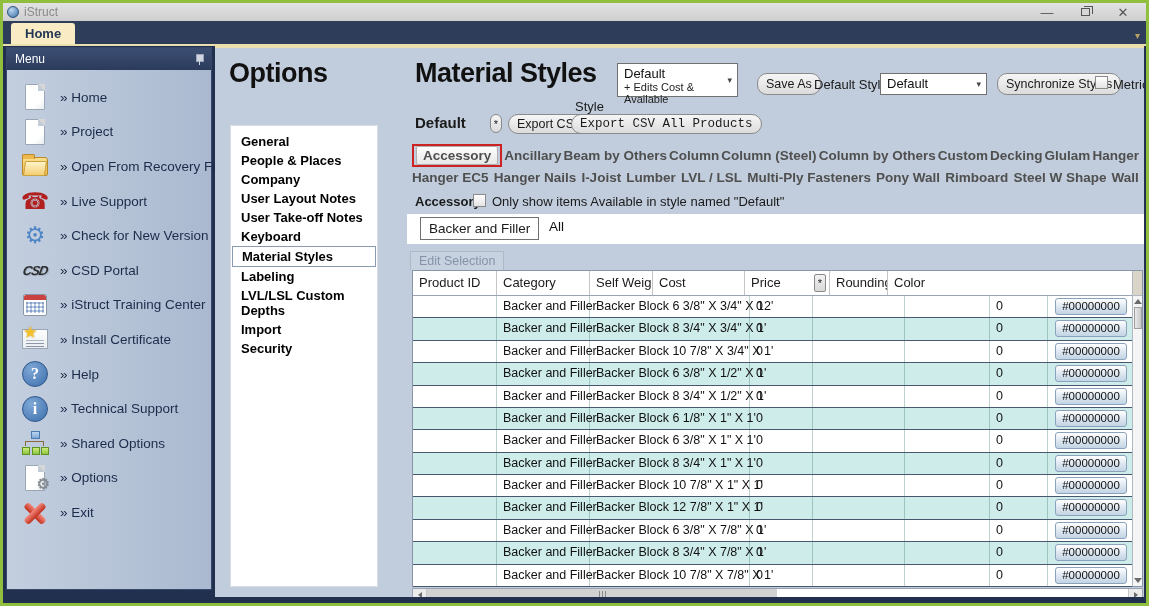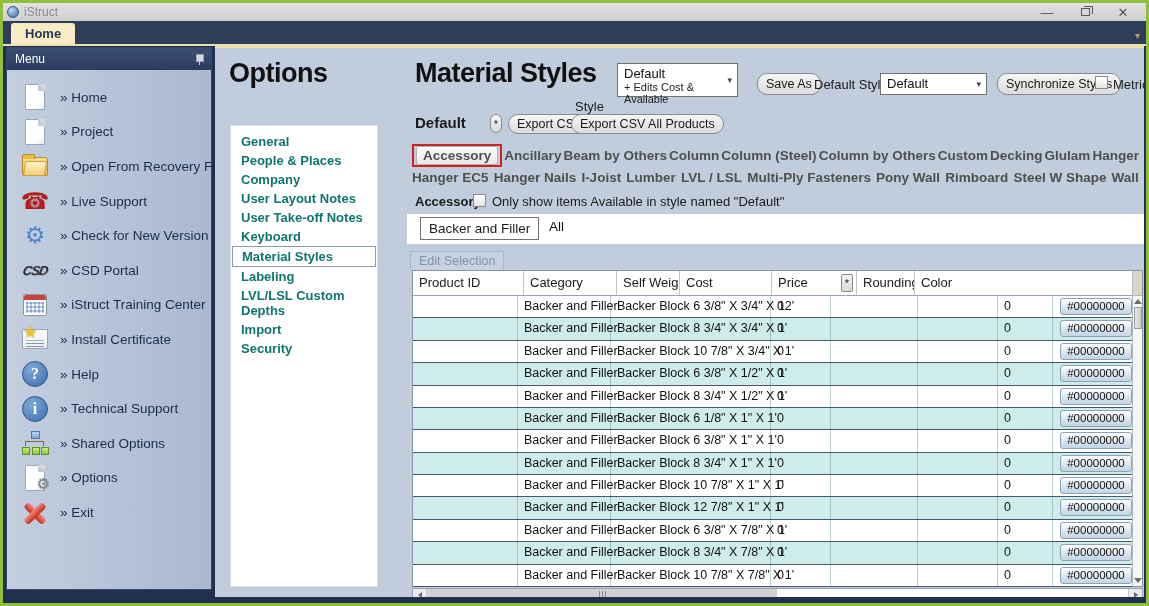--- a/index.html
+++ b/index.html
@@ -59,21 +59,21 @@
   .ic-org::before { content:""; position:absolute; left:3px; right:4px; top:10px; height:4px; border:1px solid #8a6a3a; border-bottom:none; }
   .ic-opt em { position:absolute; right:-6px; bottom:-3px; font-style:normal; color:#8a8f96; font-size:15px; text-shadow:0 0 1px #5a5f66; }
   .ic-exit { width:24px; height:24px; position:relative; display:block; }
   .ic-exit i { position:absolute; left:-1px; top:10px; width:26px; height:7px; background:linear-gradient(#f28a7e,#c22f1e); border-radius:3px; }
   .ic-exit i:nth-child(1){ transform:rotate(45deg); } .ic-exit i:nth-child(2){ transform:rotate(-45deg); }
 
   
   .content { position:absolute; left:212px; top:0; right:2px; bottom:6px; background:#c1cddc; border-top:2px solid #ecdfae; overflow:hidden; }
   .h-options { position:absolute; left:14px; top:10px; font-size:27px; font-weight:bold; color:#111; letter-spacing:-0.5px; }
   .options-list { position:absolute; left:15px; top:77px; width:148px; height:462px; background:#fff; border:1px solid #d7dde5; padding-top:6px; }
-  .opt-item { padding:2px 0 2px 10px; font-weight:600; color:#0f766e; font-size:13px; cursor:default; }
+  .opt-item { padding:2px 0 2px 10px; font-weight:600; color:#000000; font-size:13px; cursor:default; }
   .opt-item.sel { border:1px solid #8a9ab0; background:#fff; padding-left:9px; margin:0 1px; }
 
   
   .h-main { position:absolute; left:200px; top:10px; font-size:27px; font-weight:bold; color:#111; letter-spacing:-0.5px; }
   .lbl { position:absolute; color:#1a1a1a; font-size:13px; }
   .btn { position:absolute; background:linear-gradient(#f6f6f6,#dcdcdc); border:1px solid #8a8a8a; border-radius:10px; font-size:12.5px; color:#1a1a1a; display:flex; align-items:center; justify-content:center; padding:0 8px; cursor:default; }
   .style-dd { position:absolute; left:402px; top:15px; width:121px; height:34px; background:#fff; border:1px solid #707070; padding:2px 14px 2px 6px; }
   .style-dd .l1 { font-size:13px; color:#111; }
   .style-dd .l2 { font-size:11px; color:#222; }
   .dd-arrow { position:absolute; right:5px; top:50%; transform:translateY(-50%); font-size:9px; color:#444; }
@@ -95,21 +95,21 @@
   .edit-sel { position:absolute; left:195px; top:203px; height:19px; padding:0 8px; background:#c7d2e0; border:1px solid #aeb9c8; border-bottom:none; color:#8593a8; font-size:12.5px; display:flex; align-items:center; }
 
   
   .table { position:absolute; left:197px; top:222px; width:731px; height:317px; background:#fff; border:1px solid #8a96a6; }
   .thead { display:flex; height:25px; background:#fff; border-bottom:1px solid #9aa4b2; }
   .th { font-size:13px; color:#1a1a1a; padding-left:6px; line-height:24px; border-right:1px solid #c4c4c4; position:relative; white-space:nowrap; overflow:hidden; }
   .rows { position:absolute; top:25px; left:0; right:10px; bottom:0; }
   .tr { display:flex; height:22.38px; border-bottom:1px solid #47586f; }
   .tr.alt { background:#cdecea; }
   .td { font-size:12.5px; color:#111; padding-left:6px; line-height:21px; border-right:1px solid rgba(90,140,138,0.4); white-space:nowrap; overflow:visible; }
-  .c0{width:111px}.c1{width:93px}.c2{width:160px}.c3{width:63px}.c4{width:92px}.c5{width:85px}.c6{width:58px}.c7{width:80px; border-right:none;}
+  .c0{width:84px}.c1{width:93px}.c2{width:160px}.c3{width:63px}.c4{width:92px}.c5{width:85px}.c6{width:58px}.c7{width:80px; border-right:none;}
   .color-btn { margin-top:2px; margin-left:1px; width:72px; height:17px; background:linear-gradient(#ffffff,#dbe6f0 55%,#c3d4e4); border:1px solid #8aa2bc; border-radius:3px; font-size:11.5px; color:#111; display:flex; align-items:center; justify-content:center; cursor:default; }
   .price-star { position:absolute; right:3px; top:3px; width:12px; height:18px; background:linear-gradient(#f2f2f2,#d8d8d8); border:1px solid #8a8a8a; border-radius:2px; font-size:11px; line-height:16px; text-align:center; }
 
   
   .vscroll { position:absolute; right:0; top:0; bottom:0; width:10px; border-left:1px solid #b0b8c2; background:#f5f5f5; }
   .vs-filler { height:25px; background:#d9d5c9; border-bottom:1px solid #b0b8c2; }
   .arr { width:0; height:0; margin:3px auto; }
   .arr.up { border-left:4px solid transparent; border-right:4px solid transparent; border-bottom:5px solid #6a6a6a; }
   .arr.down { border-left:4px solid transparent; border-right:4px solid transparent; border-top:5px solid #6a6a6a; }
   .vs-thumb { width:8px; height:22px; margin:1px auto; background:linear-gradient(90deg,#e8e8e8,#c8c8c8); border:1px solid #a0a0a0; }
@@ -288,21 +288,21 @@
         <span>Default</span>
         <span class="dd-arrow">▾</span>
       </div>
       <div class="btn" style="left:782px; top:25px; height:22px;">Synchronize Styles</div>
       <span class="checkbox" style="left:880px; top:28px;"></span>
       <span class="lbl" style="left:898px; top:29px;">Metric</span>
 
       <span class="lbl" style="left:200px; top:66px; font-weight:bold; font-size:15px;">Default</span>
       <div class="btn mini-btn" style="left:275px; top:66px; height:19px; width:12px; padding:0;">*</div>
       <div class="btn" style="left:293px; top:66px; height:20px;">Export CSV</div>
-      <div class="btn" style="left:356px; top:66px; height:20px;">Export CSV All Products</div>
+      <div class="btn" style="left:356px; top:66px; height:20px;font-family:Liberation Mono, monospace;">Export CSV All Products</div>
 
       <div class="cat-row" style="top:97px;" id="catRow1">
           <span class="cat sel-wrap"><span class="cat-btn">Accessory</span></span>
           <span class="cat">Ancillary</span>
           <span class="cat">Beam by Others</span>
           <span class="cat">Column</span>
           <span class="cat">Column (Steel)</span>
           <span class="cat">Column by Others</span>
           <span class="cat">Custom</span>
           <span class="cat">Decking</span>

